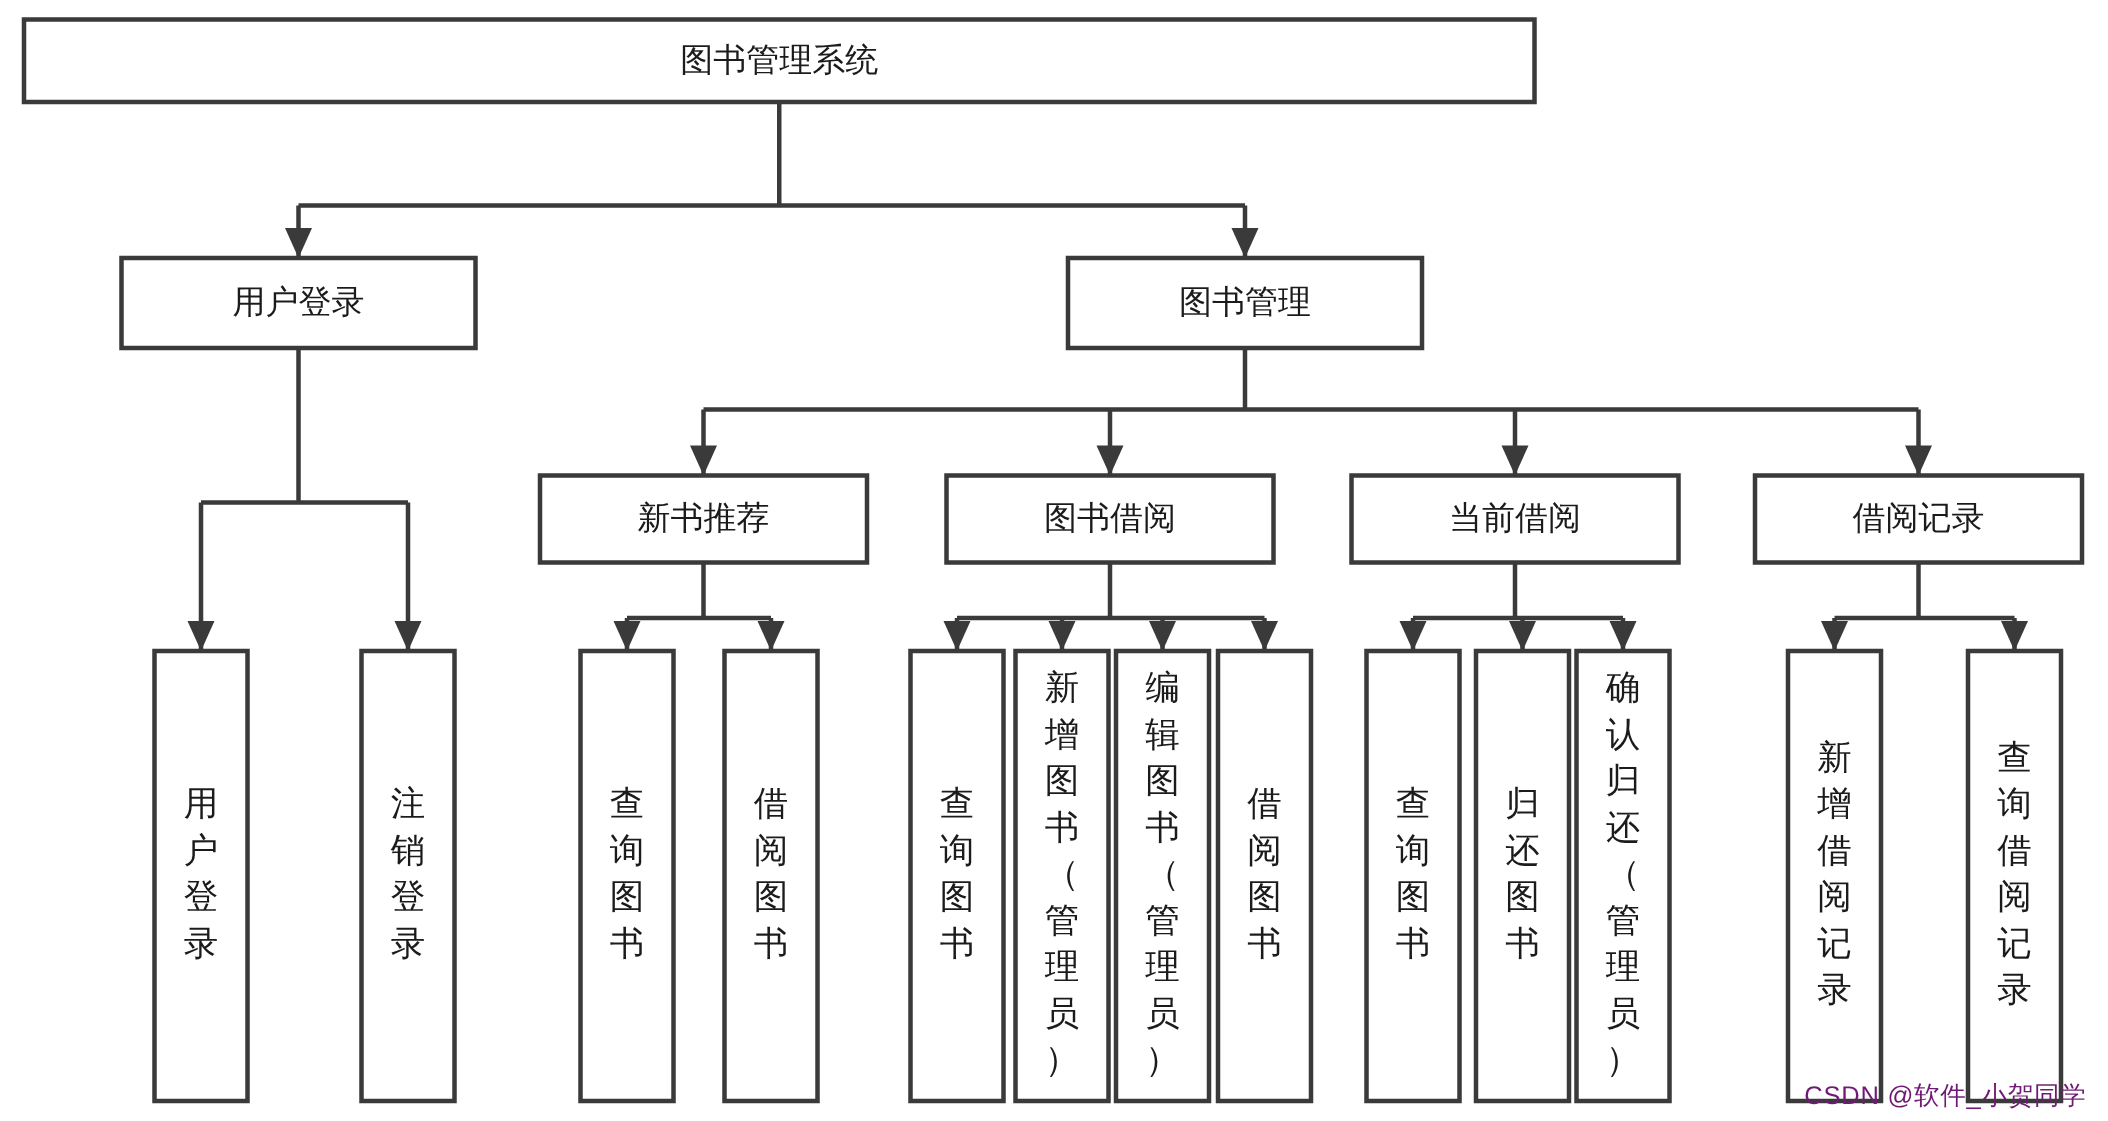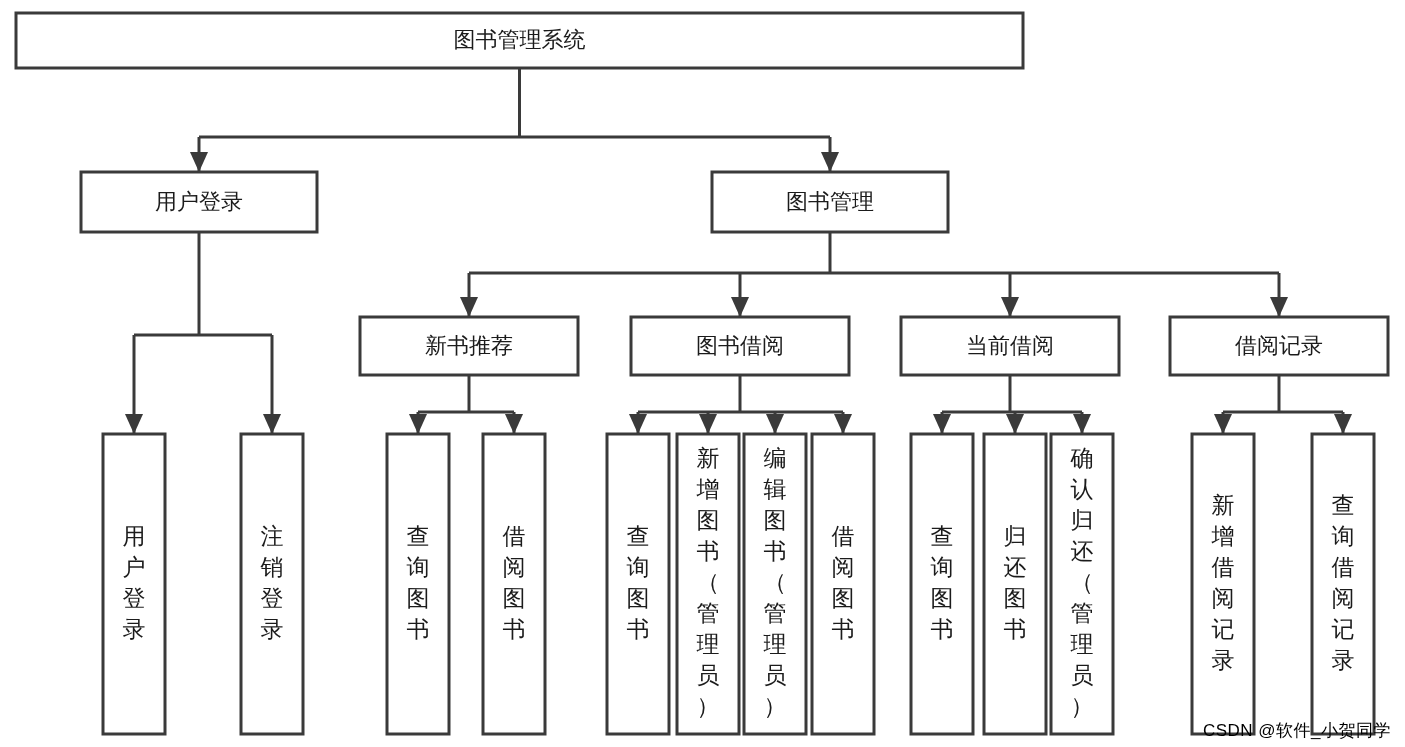--- a/index.html
+++ b/index.html
@@ -58,21 +58,21 @@
     text-anchor: middle;
     dominant-baseline: middle;
     white-space: pre;
   }
   .watermark {
     position: absolute;
     right: 14px;
     bottom: 5px;
     font-family: "Liberation Sans", "DejaVu Sans", sans-serif;
     font-size: 17px;
-    color: #000000;
+    color: #701a75;
     letter-spacing: 0.5px;
     user-select: none;
     pointer-events: none;
   }
 </style>
 </head>
 <body>
 
 <div id="diagram-root">
   <svg class="tree-canvas" id="tree-canvas" viewBox="0 0 1405 747" xmlns="http://www.w3.org/2000/svg">

